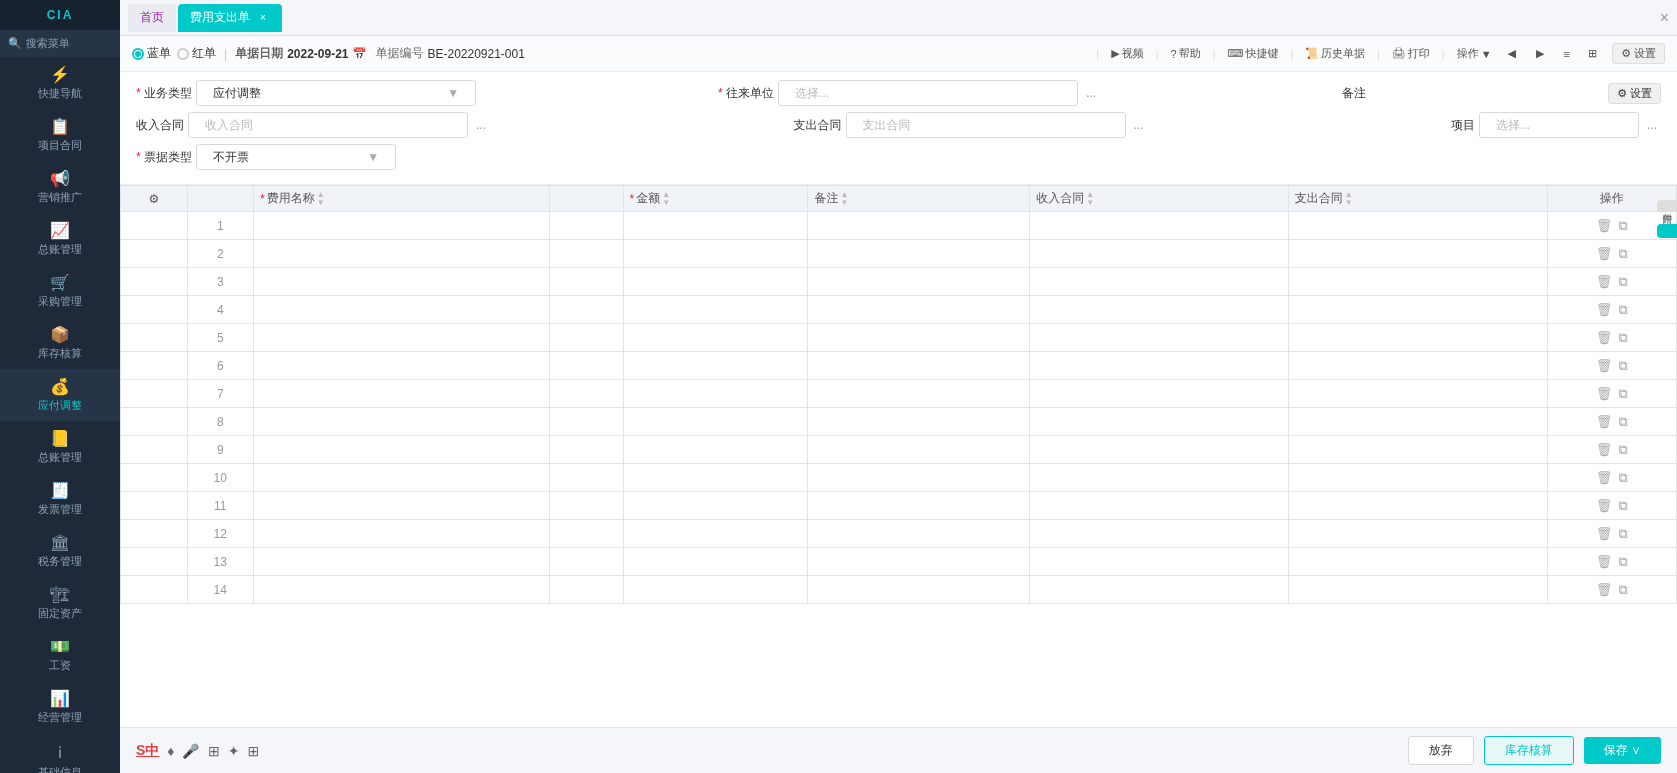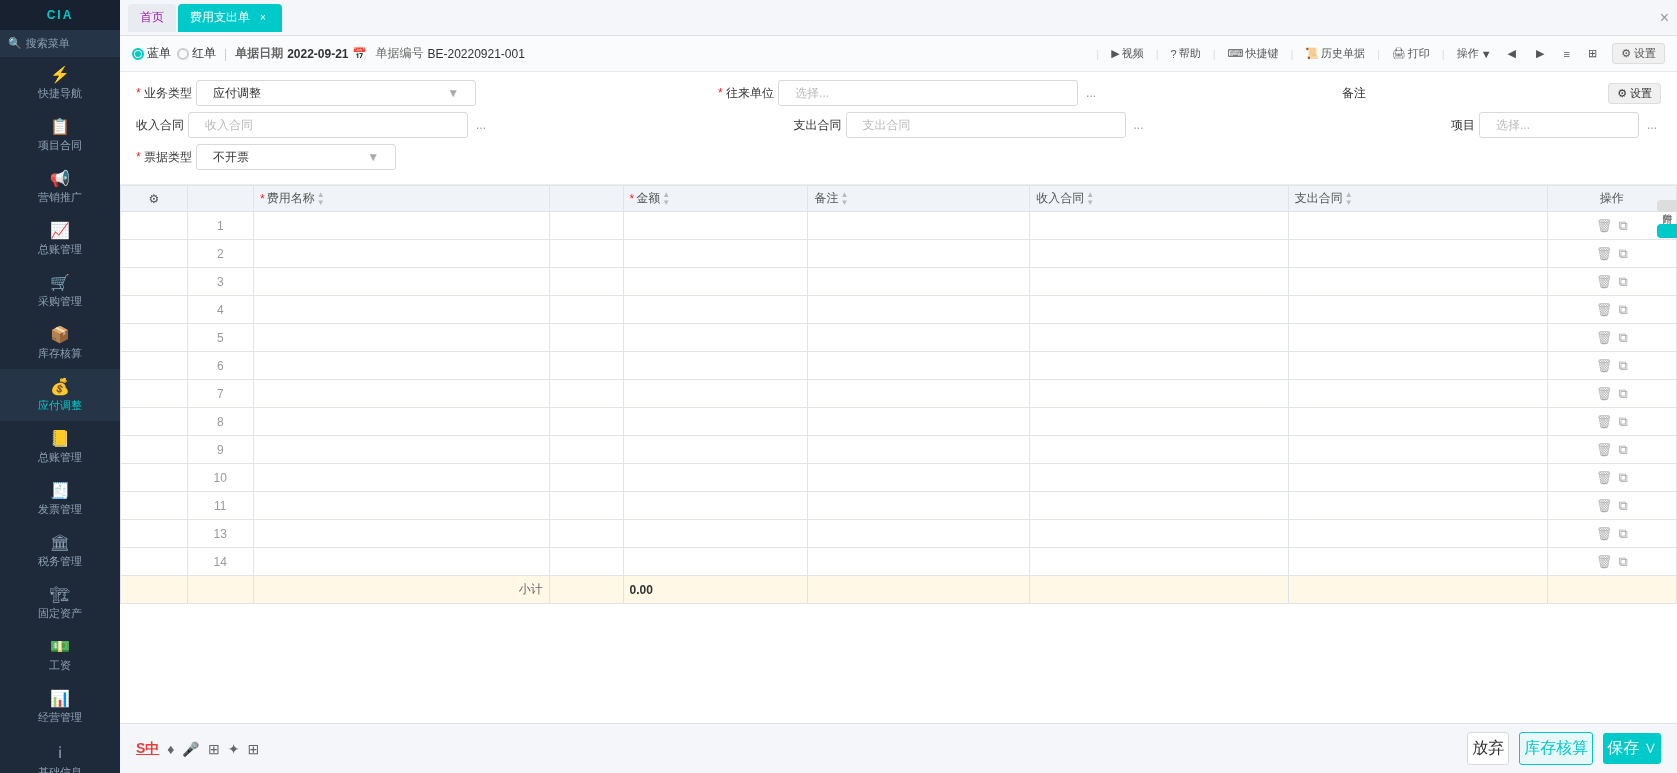--- a/index.html
+++ b/index.html
@@ -75,21 +75,21 @@
     .subtotal-label { color: #666; text-align: right; }
     .subtotal-value { font-weight: bold; color: #333; }
     .ops-cell { display: flex; justify-content: center; gap: 6px; align-items: center; }
     .op-icon { color: #aaa; cursor: pointer; font-size: 13px; }
     .th-sort { display: flex; align-items: center; gap: 2px; }
     .sort-arrows { display: flex; flex-direction: column; font-size: 8px; color: #bbb; line-height: 1; }
 
     
     .bottom-bar { display: flex; align-items: center; justify-content: flex-end; padding: 8px 16px; background: #f5f6fa; border-top: 1px solid #e0e4e8; gap: 10px; flex-shrink: 0; }
     .bottom-icons { display: flex; align-items: center; gap: 8px; margin-right: auto; }
-    .btn { padding: 5px 4px; border-radius: 3px; font-size: 16px; cursor: pointer; border: none; text-align: center; }
+    .btn { padding: 5px 20px; border-radius: 3px; font-size: 12px; cursor: pointer; border: none; text-align: center; }
     .btn-default { background: #fff; border: 1px solid #d9d9d9; color: #333; }
     .btn-primary { background: #e8f7f7; border: 1px solid #00c9c9; color: #00c9c9; }
     .btn-success { background: #00c9c9; color: #fff; display: flex; align-items: center; gap: 4px; }
 
     .side-indicators { position: fixed; right: 0; top: 200px; display: flex; flex-direction: column; gap: 2px; z-index: 200; }
     .side-tab { background: #00c9c9; color: #fff; padding: 6px 3px; font-size: 10px; writing-mode: vertical-rl; cursor: pointer; border-radius: 4px 0 0 4px; letter-spacing: 1px; }
     .side-tab-gray { background: #ddd; color: #666; padding: 6px 3px; font-size: 10px; writing-mode: vertical-rl; cursor: pointer; border-radius: 4px 0 0 4px; }
   </style>
 </head>
 <body>
@@ -527,20 +527,36 @@
       <td class="col-expense"></td>
       <td class="col-ops">
         <div class="ops-cell">
           <span class="op-icon" title="删除">🗑</span>
           <span class="op-icon" title="复制">⧉</span>
         </div>
       </td>
     </tr>
             <tr>
       <td class="col-gear"></td>
+      <td class="row-num">12</td>
+      <td class="col-name"></td>
+      <td class="col-sort"></td>
+      <td class="col-amount"></td>
+      <td class="col-note"></td>
+      <td class="col-income"></td>
+      <td class="col-expense"></td>
+      <td class="col-ops">
+        <div class="ops-cell">
+          <span class="op-icon" title="删除">🗑</span>
+          <span class="op-icon" title="复制">⧉</span>
+        </div>
+      </td>
+    </tr>
+            <tr>
+      <td class="col-gear"></td>
       <td class="row-num">13</td>
       <td class="col-name"></td>
       <td class="col-sort"></td>
       <td class="col-amount"></td>
       <td class="col-note"></td>
       <td class="col-income"></td>
       <td class="col-expense"></td>
       <td class="col-ops">
         <div class="ops-cell">
           <span class="op-icon" title="删除">🗑</span>
@@ -557,31 +573,20 @@
       <td class="col-note"></td>
       <td class="col-income"></td>
       <td class="col-expense"></td>
       <td class="col-ops">
         <div class="ops-cell">
           <span class="op-icon" title="删除">🗑</span>
           <span class="op-icon" title="复制">⧉</span>
         </div>
       </td>
     </tr>
-            <tr class="subtotal-row">
-    <td></td>
-    <td></td>
-    <td class="subtotal-label">小计</td>
-    <td></td>
-    <td class="subtotal-value">0.00</td>
-    <td></td>
-    <td></td>
-    <td></td>
-    <td></td>
-  </tr>
           </tbody>
       </table>
     </div>
 
     <div class="bottom-bar">
       <div class="bottom-icons">
         <span style="color:#e53e3e; font-weight:bold; font-size:14px;text-decoration:underline;">S中</span>
         <span style="color:#666; font-size:14px;">♦</span>
         <span style="color:#666; font-size:14px;">🎤</span>
         <span style="color:#666; font-size:14px;">⊞</span>

